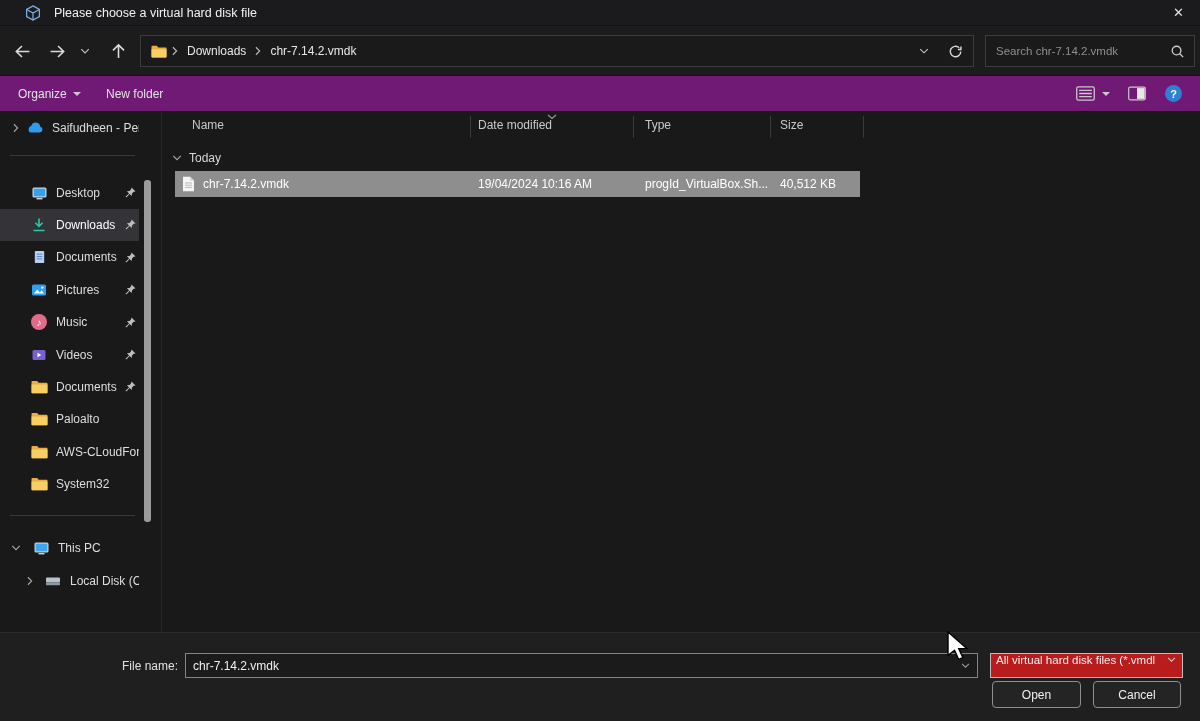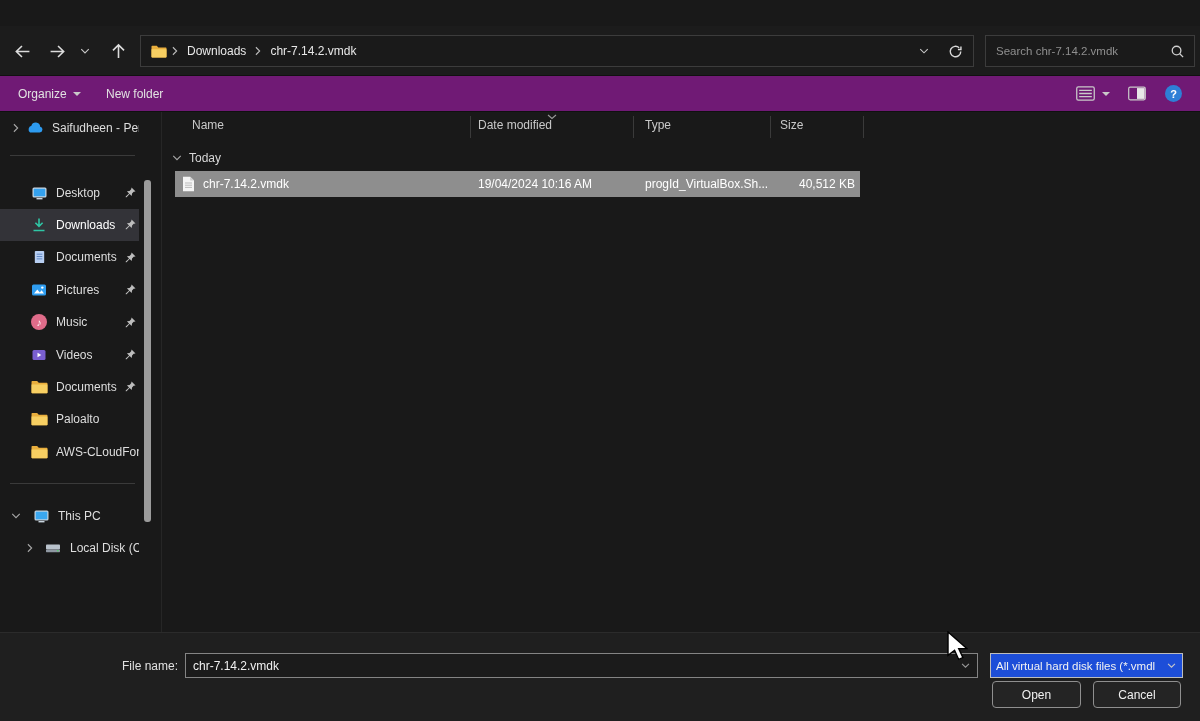--- a/index.html
+++ b/index.html
@@ -69,44 +69,54 @@
   .csep{position:absolute;top:4px;width:1px;height:22px;background:#3a3a3a;}
   .csep1{left:308px;} .csep2{left:471px;} .csep3{left:608px;} .csep4{left:701px;}
   .grouprow{position:absolute;left:10px;top:36px;height:20px;display:flex;align-items:center;gap:7px;
     font-size:12px;color:#d8d8d8;}
   .frow{position:absolute;left:13px;top:59px;width:685px;height:26px;background:#8e8e8e;
     display:flex;align-items:center;color:#fff;}
   .frow .ficon{margin-left:7px;}
   .frow .fname{margin-left:8px;font-size:12px;}
   .frow .fdate{position:absolute;left:303px;font-size:12px;}
   .frow .ftype{position:absolute;left:470px;font-size:12px;}
-  .frow .fsize{position:absolute;right:5px;font-size:12px;}
+  .frow .fsize{position:absolute;right:24px;font-size:12px;}
 
   
   .footer{position:absolute;left:0;top:632px;right:0;height:89px;background:#1f1f1f;
     border-top:1px solid #2b2b2b;}
   .fnlabel{position:absolute;left:98px;top:26px;width:80px;text-align:right;font-size:12px;color:#e0e0e0;}
   .fninput{position:absolute;left:185px;top:20px;width:793px;height:25px;background:#1b1b1b;
     border:1px solid #848484;color:#f0f0f0;font-size:12px;padding:0 20px 0 7px;
     font-family:"Liberation Sans",sans-serif;outline:none;}
   .fnchev{position:absolute;left:960px;top:27px;}
-  .ftype-dd{position:absolute;left:990px;top:20px;width:193px;height:25px;background:#1d4ed8;
-    border:1px solid #bdbdbd;display:flex;align-items:center;padding:0 5px;}
+  .ftype-dd{position:absolute;left:990px;top:20px;width:193px;height:25px;background:#b91c1c;
+    border:1px solid #bdbdbd;display:flex;padding:0 5px;}
   .ftype-dd .ftlabel{font-size:11.5px;color:#f2f2f2;white-space:nowrap;overflow:hidden;flex:1;}
   .btn{position:absolute;top:48px;height:27px;background:#242424;border:1px solid #8f8f8f;
     border-radius:4px;color:#f0f0f0;font-size:12px;display:flex;align-items:center;justify-content:center;}
   .openbtn{left:992px;width:89px;} .cancelbtn{left:1093px;width:88px;}
 
   .cursor{position:absolute;left:947px;top:631px;z-index:50;}
 </style>
 </head>
 <body>
 
 <div class="win">
 
+  <div class="titlebar">
+    <span class="vbox-ico">
+      <svg width="18" height="18" viewBox="0 0 24 24">
+          <path d="M12 2.5 20.5 7.25v9.5L12 21.5 3.5 16.75v-9.5Z" fill="none" stroke="#7fb3e8" stroke-width="1.6"></path>
+          <path d="M3.5 7.25 12 12l8.5-4.75M12 12v9.5" fill="none" stroke="#7fb3e8" stroke-width="1.6"></path>
+        </svg>
+    </span>
+    <span class="title">Please choose a virtual hard disk file</span>
+    <span class="closebtn">✕</span>
+  </div>
 
   <div class="navbar">
     <span class="nbtn back">
       <svg width="17" height="17" viewBox="0 0 16 16">
           <path d="M14.5 8H2.2M7.5 2.8 2.2 8l5.3 5.2" fill="none" stroke="#dcdcdc" stroke-width="1.5"></path>
         </svg>
     </span>
     <span class="nbtn fwd">
       <svg width="17" height="17" viewBox="0 0 16 16">
           <path d="M1.5 8h12.3M8.5 2.8 13.8 8l-5.3 5.2" fill="none" stroke="#dcdcdc" stroke-width="1.5"></path>
@@ -335,20 +345,29 @@
     <div class="srow">
       <span class="sicon">
         <svg width="17" height="14" viewBox="0 0 16 13">
             <path d="M.5 1.5Q.5.8 1.2.8H5.8L7.3 2.6H14.8Q15.5 2.6 15.5 3.3V11.7Q15.5 12.4 14.8 12.4H1.2Q.5 12.4.5 11.7Z" fill="#e9ae3d"></path>
             <path d="M.5 4.2H15.5V11.7Q15.5 12.4 14.8 12.4H1.2Q.5 12.4.5 11.7Z" fill="#f7cf62"></path>
           </svg>
       </span>
       <span class="slabel">AWS-CLoudForr</span>
     </div>
 
+    <div class="srow">
+      <span class="sicon">
+        <svg width="17" height="14" viewBox="0 0 16 13">
+            <path d="M.5 1.5Q.5.8 1.2.8H5.8L7.3 2.6H14.8Q15.5 2.6 15.5 3.3V11.7Q15.5 12.4 14.8 12.4H1.2Q.5 12.4.5 11.7Z" fill="#e9ae3d"></path>
+            <path d="M.5 4.2H15.5V11.7Q15.5 12.4 14.8 12.4H1.2Q.5 12.4.5 11.7Z" fill="#f7cf62"></path>
+          </svg>
+      </span>
+      <span class="slabel">System32</span>
+    </div>
 
     <div class="sdivider second"></div>
 
     <div class="srow lvl-root mt16">
       <span class="schev">
         <svg width="10" height="8" viewBox="0 0 12 8">
             <path d="M1.5 1.5 6 6l4.5-4.5" fill="none" stroke="#a8a8a8" stroke-width="1.3"></path>
           </svg>
       </span>
       <span class="sicon" style="margin-left:6px">

